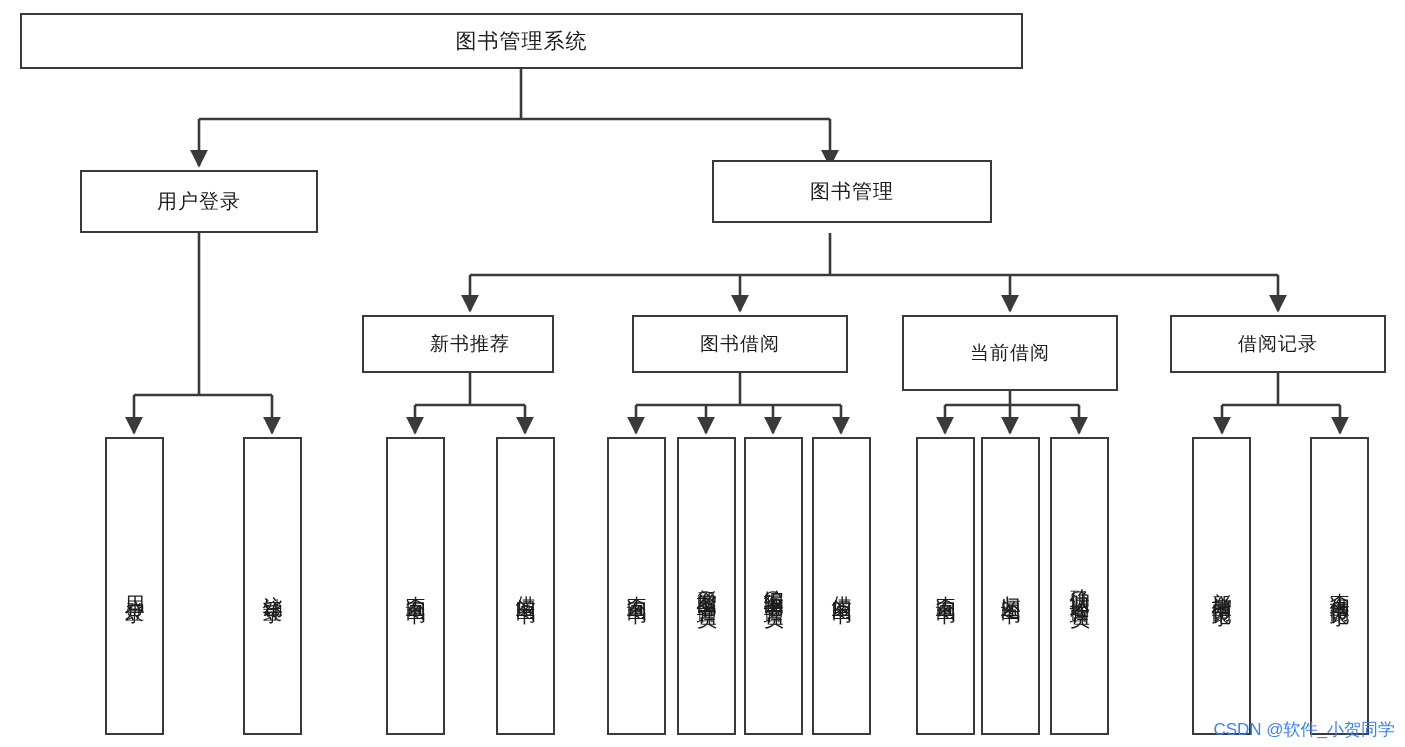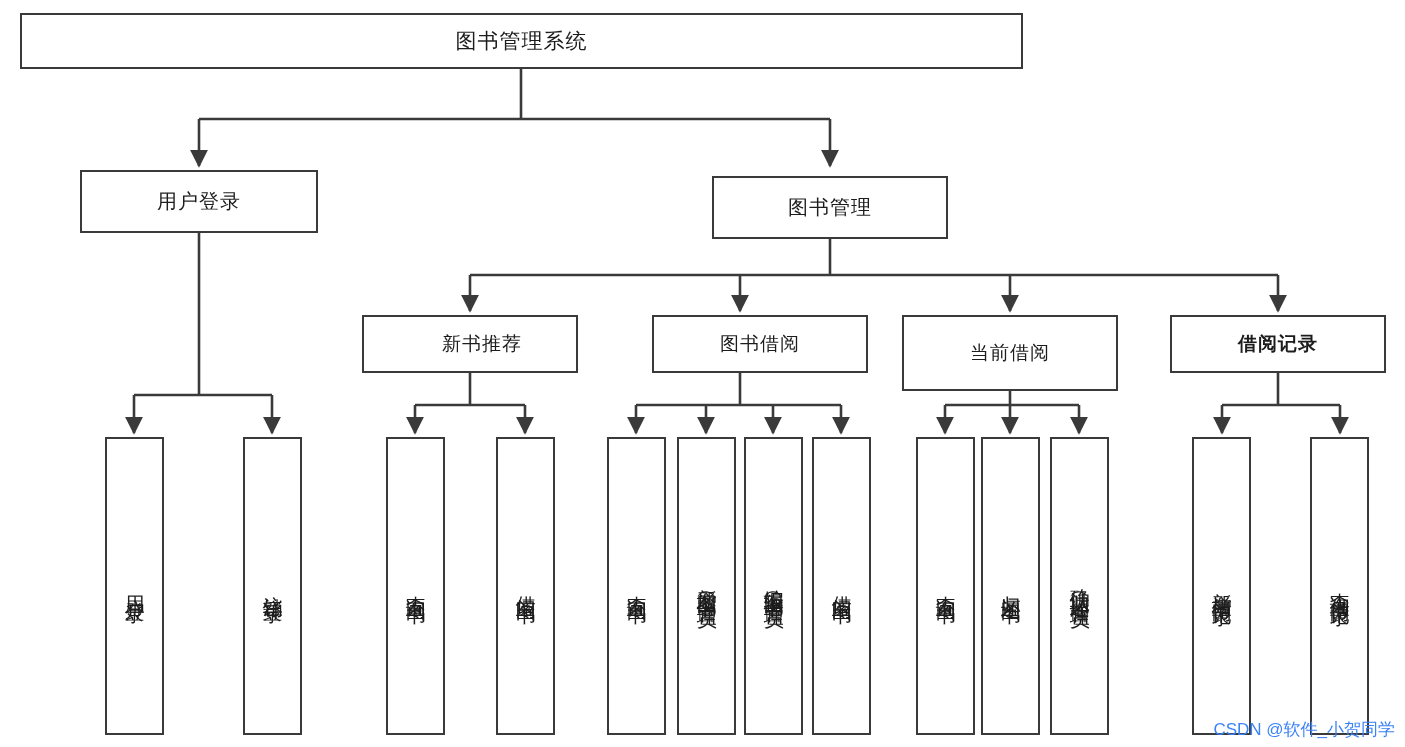--- a/index.html
+++ b/index.html
@@ -118,34 +118,34 @@
     </g>
   </svg>
 
   <div class="node lvl0" style="left:20px;top:13px;width:1003px;height:56px;">
     <span>图书管理系统</span>
   </div>
 
   <div class="node lvl1" style="left:80px;top:170px;width:238px;height:63px;">
     <span>用户登录</span>
   </div>
-  <div class="node lvl1" style="left:712px;top:176px;width:236px;height:63px;">
+  <div class="node lvl1" style="left:712px;top:160px;width:280px;height:63px;">
     <span>图书管理</span>
   </div>
 
-  <div class="node lvl2" style="left:362px;top:315px;width:216px;height:58px;padding-left:24px;">
+  <div class="node lvl2" style="left:362px;top:315px;width:192px;height:58px;padding-left:24px;">
     <span>新书推荐</span>
   </div>
-  <div class="node lvl2" style="left:652px;top:315px;width:216px;height:58px;">
+  <div class="node lvl2" style="left:632px;top:315px;width:216px;height:58px;">
     <span>图书借阅</span>
   </div>
   <div class="node lvl2" style="left:902px;top:315px;width:216px;height:76px;">
     <span>当前借阅</span>
   </div>
-  <div class="node lvl2" style="left:1170px;top:315px;width:216px;height:58px;font-weight:bold;">
+  <div class="node lvl2" style="left:1170px;top:315px;width:216px;height:58px;">
     <span>借阅记录</span>
   </div>
 
   <div class="leaf" style="left:105px;top:437px;width:59px;height:298px;">
     <span>用户登录</span>
   </div>
   <div class="leaf" style="left:243px;top:437px;width:59px;height:298px;">
     <span>注销登录</span>
   </div>
 

